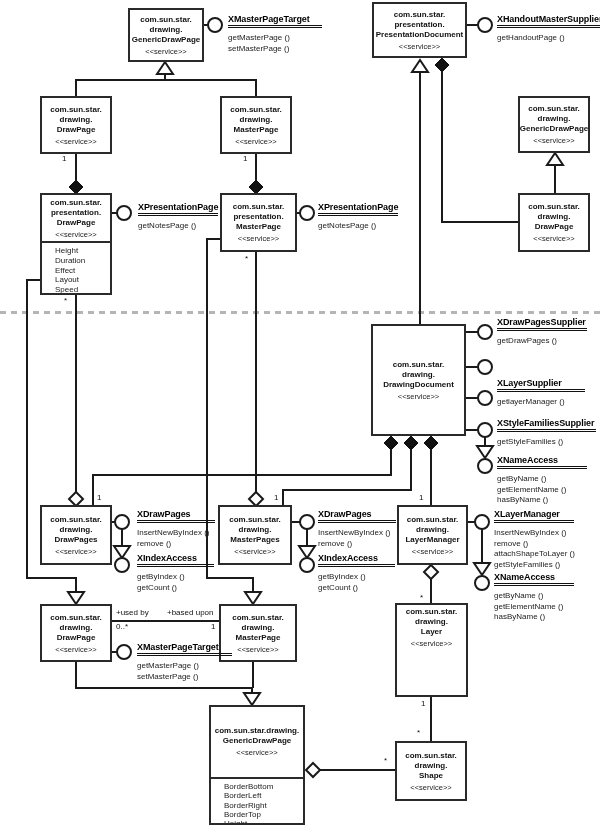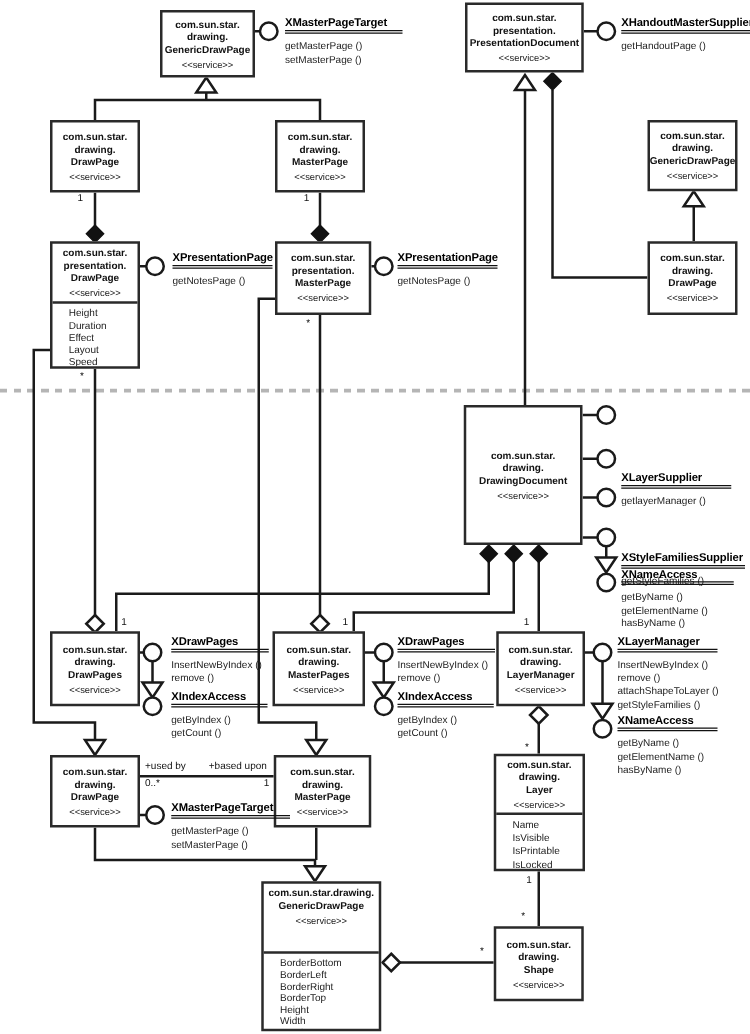--- a/index.html
+++ b/index.html
@@ -227,29 +227,23 @@
           <div class="stereo">&lt;&lt;service&gt;&gt;</div>
         </div>
       </div>
       <div class="box" style="left: 395px; top: 603px; width: 73px; height: 94px;">
         <div class="box-head" style="height: 45px;">
           <div class="box-line">com.sun.star.</div>
           <div class="box-line">drawing.</div>
           <div class="box-line">Layer</div>
           <div class="stereo">&lt;&lt;service&gt;&gt;</div>
         </div>
-        <div class="attrs" style="line-height: 10.5px;">
-          <div class="attr">Name</div>
-          <div class="attr">IsVisible</div>
-          <div class="attr">IsPrintable</div>
-          <div class="attr">IsLocked</div>
-        </div>
       </div>
       <div class="box" style="left: 209px; top: 705px; width: 96px; height: 120px;">
-        <div class="box-head" style="height: 37px;">
+        <div class="box-head" style="height: 37px; margin-top: 16px;">
           <div class="box-line">com.sun.star.drawing.</div>
           <div class="box-line">GenericDrawPage</div>
           <div class="stereo">&lt;&lt;service&gt;&gt;</div>
         </div>
         <div class="attrs" style="line-height: 9.3px; margin-top: 17px;">
           <div class="attr">BorderBottom</div>
           <div class="attr">BorderLeft</div>
           <div class="attr">BorderRight</div>
           <div class="attr">BorderTop</div>
           <div class="attr">Height</div>
@@ -272,24 +266,27 @@
         </div></div>
       <div class="iface" style="left: 497px; top: 8px;"><div class="iface-name" style="min-width: 100px;">XHandoutMasterSupplier</div><div class="iface-methods">
           <div class="m">getHandoutPage ()</div>
         </div></div>
       <div class="iface" style="left: 138px; top: 196px;"><div class="iface-name" style="min-width: 74px;">XPresentationPage</div><div class="iface-methods">
           <div class="m">getNotesPage ()</div>
         </div></div>
       <div class="iface" style="left: 318px; top: 196px;"><div class="iface-name" style="min-width: 74px;">XPresentationPage</div><div class="iface-methods">
           <div class="m">getNotesPage ()</div>
         </div></div>
+      <div class="iface" style="left: 497px; top: 311px;"><div class="iface-name" style="min-width: 90px;">XDrawPagesSupplier</div><div class="iface-methods">
+          <div class="m">getDrawPages ()</div>
+        </div></div>
       <div class="iface" style="left: 497px; top: 372px;"><div class="iface-name" style="min-width: 88px;">XLayerSupplier</div><div class="iface-methods">
           <div class="m">getlayerManager ()</div>
         </div></div>
-      <div class="iface" style="left: 497px; top: 436px;"><div class="iface-name" style="min-width: 99px;">XStyleFamiliesSupplier</div><div class="iface-methods">
+      <div class="iface" style="left: 497px; top: 412px;"><div class="iface-name" style="min-width: 99px;">XStyleFamiliesSupplier</div><div class="iface-methods">
           <div class="m">getStyleFamilies ()</div>
         </div></div>
       <div class="iface" style="left: 497px; top: 449px;"><div class="iface-name" style="min-width: 90px;">XNameAccess</div><div class="iface-methods">
           <div class="m">getByName ()</div>
           <div class="m">getElementName ()</div>
           <div class="m">hasByName ()</div>
         </div></div>
       <div class="iface" style="left: 137px; top: 503px;"><div class="iface-name" style="min-width: 78px;">XDrawPages</div><div class="iface-methods">
           <div class="m">InsertNewByIndex ()</div>
           <div class="m">remove ()</div>

